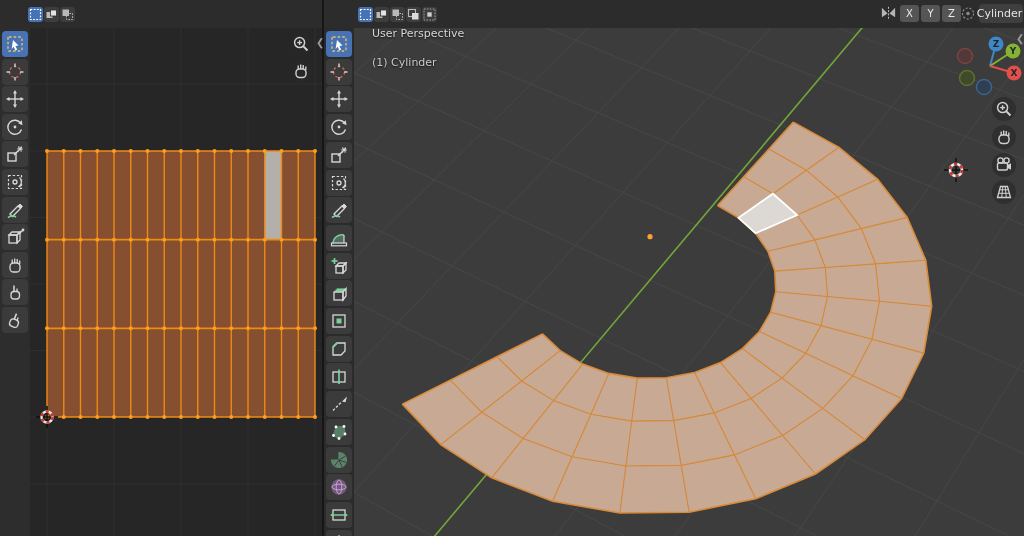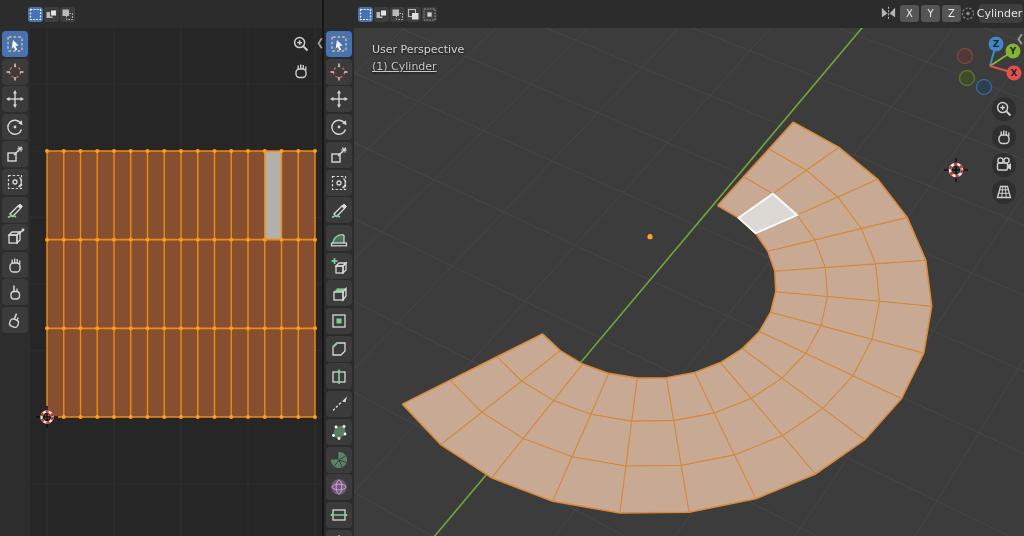--- a/index.html
+++ b/index.html
@@ -12,21 +12,21 @@
   .toolbar{position:absolute;top:28px;width:30px;height:508px;background:#2d2d2d;}
   #toolbar-left{left:0;}
   #toolbar-right{left:324px;background:rgba(42,42,42,.92);}
   .toolbtn{position:absolute;width:26px;height:26px;border-radius:4px;background:#3b3b3b;
            display:flex;align-items:center;justify-content:center;}
   .toolbtn.active{background:#4772b3;}
   .modebtn{position:absolute;width:15px;height:15px;border-radius:3px;background:#3d3d3d;
            display:flex;align-items:center;justify-content:center;}
   .modebtn.active{background:#4772b3;}
   svg{display:block;}
-  .vp-text{position:absolute;color:#d6d6d6;font-size:11px;text-shadow:0 1px 2px rgba(0,0,0,.8);white-space:nowrap;margin-top:16px;}
+  .vp-text{position:absolute;color:#d6d6d6;font-size:11px;text-shadow:0 1px 2px rgba(0,0,0,.8);white-space:nowrap;}
   .axisbtn{position:absolute;top:5px;width:19px;height:17px;border-radius:3px;background:#555555;
            color:#ececec;font-size:10px;display:flex;align-items:center;justify-content:center;}
   #options-btn{position:absolute;top:4px;left:979px;width:44px;height:19px;border-radius:4px;background:#3f3f3f;
            color:#e4e4e4;font-size:11px;display:flex;align-items:center;justify-content:center;gap:3px;}
   .navbtn{position:absolute;width:24px;height:24px;border-radius:12px;background:rgba(40,40,40,.65);
           display:flex;align-items:center;justify-content:center;}
   .collapse{position:absolute;color:#9a9a9a;font-size:10px;}
   #uv-canvas{position:absolute;left:30px;top:28px;}
   #vp-canvas{position:absolute;left:324px;top:28px;}
 </style>
@@ -604,21 +604,21 @@
       </div>
       <div class="toolbtn" style="left: 2px; top: 501.6px;">
         <svg width="20" height="20" viewBox="0 0 20 20">
           <rect x="4" y="4" width="12" height="12" fill="none" stroke="#d8d8d8" stroke-width="1.3"></rect>
           <line x1="10" y1="2" x2="10" y2="8" stroke="#7ccf9a" stroke-width="1.5"></line>
         </svg>
       </div>
     </div>
 
 <div class="vp-text" style="left:372px;top:27px;">User Perspective</div>
-<div class="vp-text" style="left:372px;top:44px;color:#c8c8c8;text-decoration:underline;">(1) Cylinder</div>
+<div class="vp-text" style="left:372px;top:56px;color:#c8c8c8;">(1) Cylinder</div>
 
 <div style="position:absolute;left:879px;top:4px;width:19px;height:19px;">
   <svg width="19" height="19" viewBox="0 0 20 20">
     <path d="M9,10 L3,4 L3,14 Z" fill="#c4c4c4" opacity="0.9"></path>
     <path d="M11,10 L17,4 L17,14 Z" fill="#c4c4c4" opacity="0.9"></path>
     <line x1="10" y1="3" x2="10" y2="16" stroke="#c4c4c4" stroke-width="1" stroke-dasharray="2 1.5"></line>
   </svg>
 </div>
 <div class="axisbtn" style="left:900px;">X</div>
 <div class="axisbtn" style="left:921px;">Y</div>

